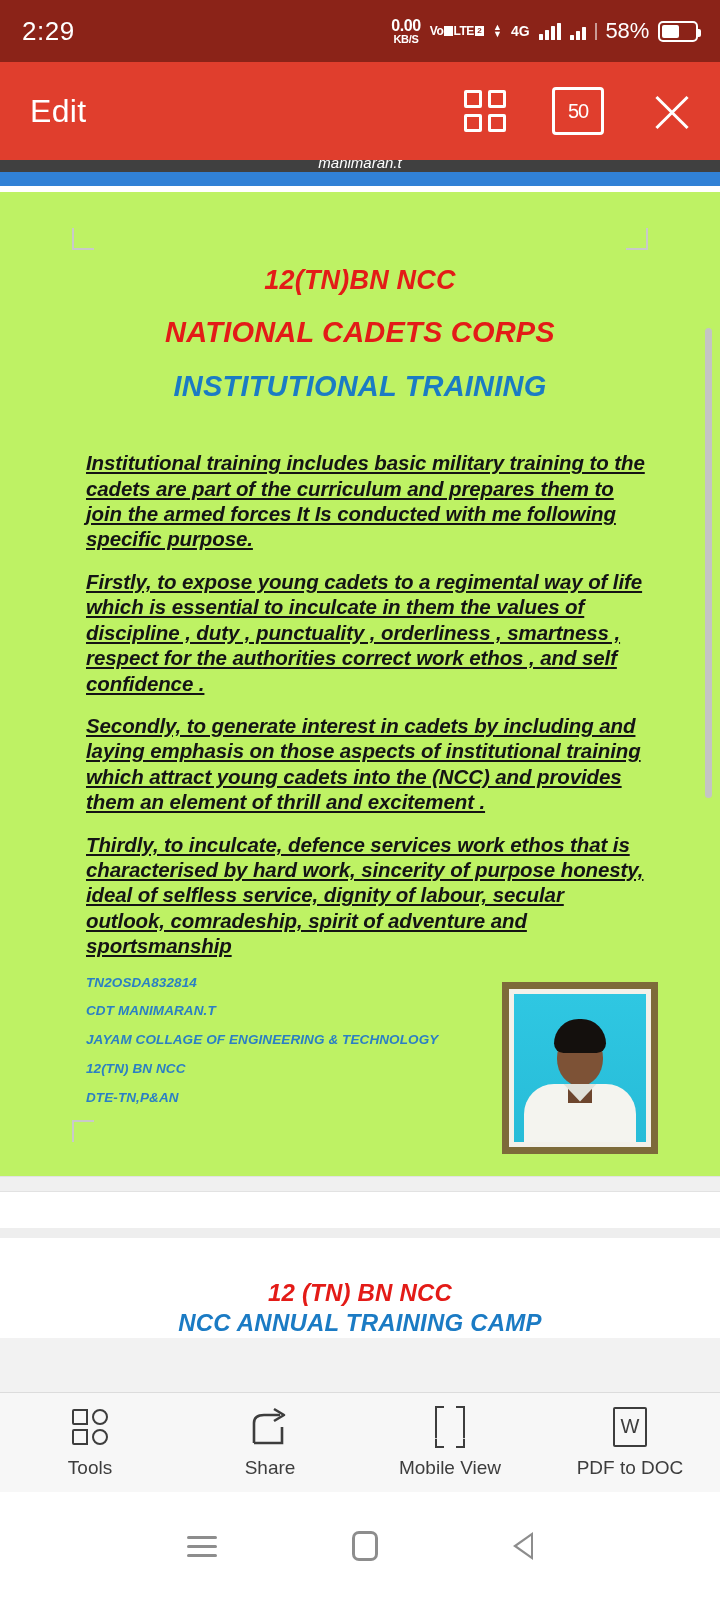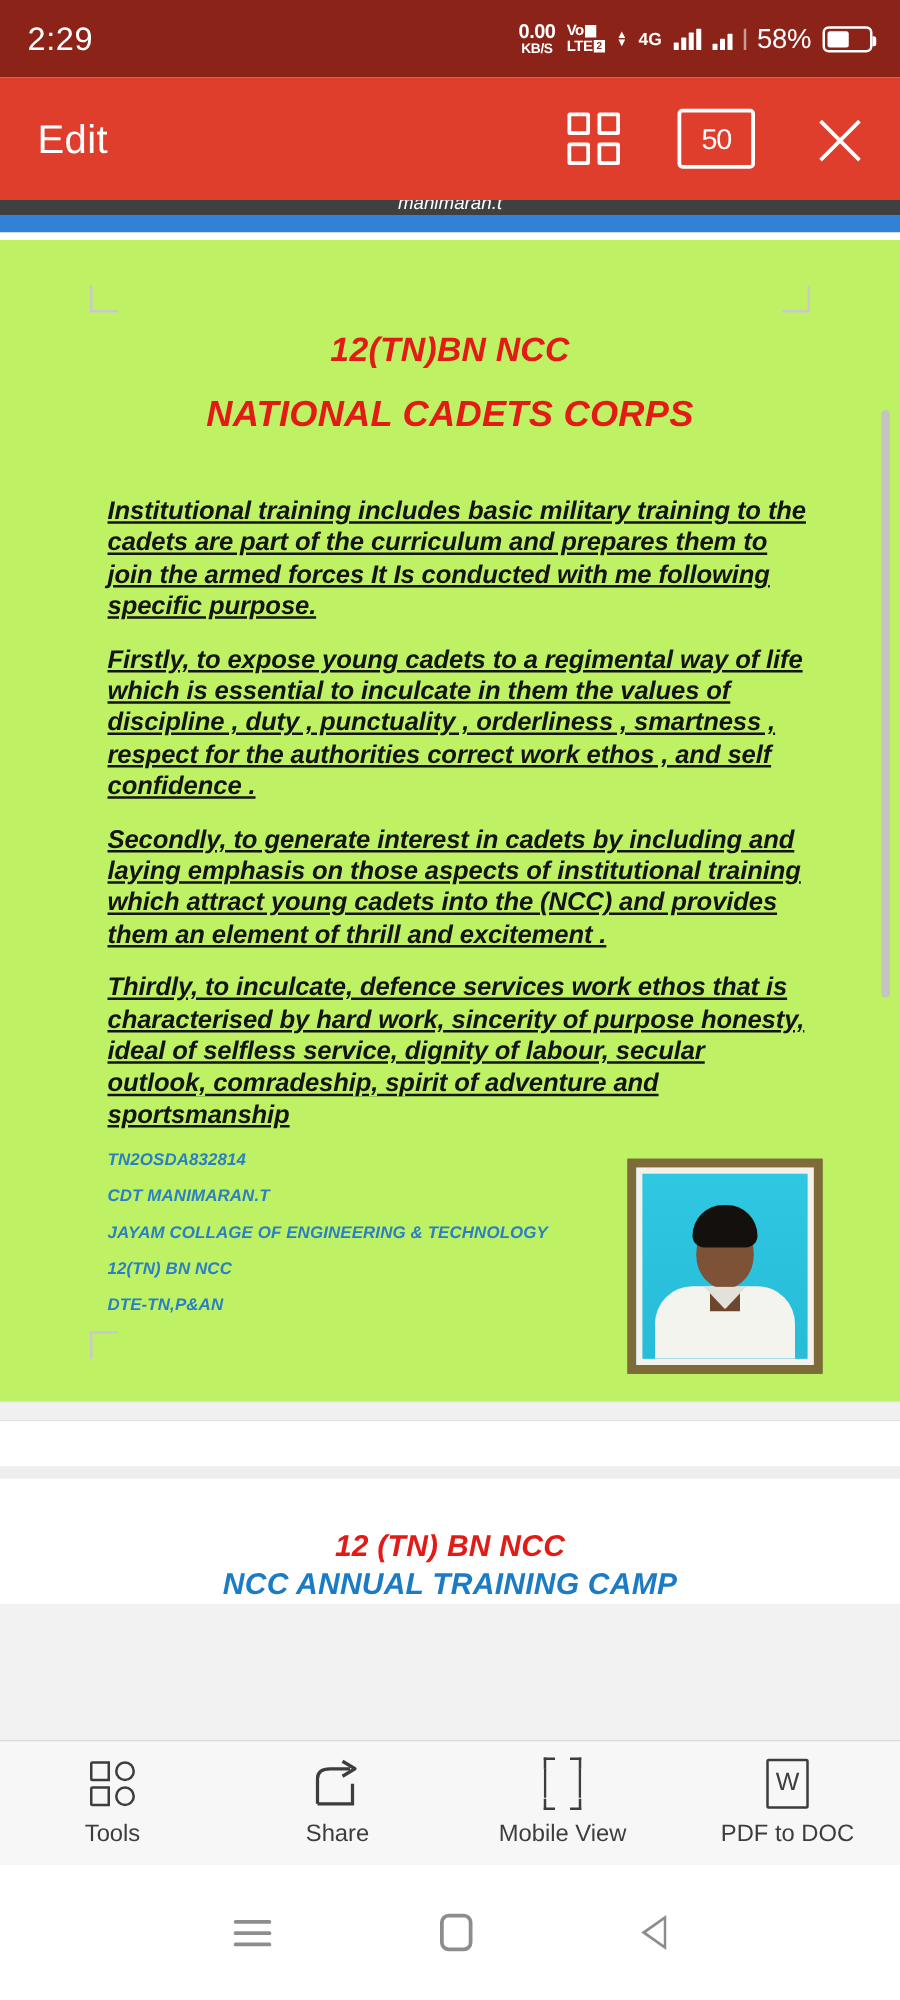--- a/index.html
+++ b/index.html
@@ -16,21 +16,21 @@
     position:absolute; top:0; left:0; width:720px; height:62px;
     background:#8b2318; color:#fff;
     display:flex; align-items:center; justify-content:space-between;
     padding:0 22px;
   }
   .clock{ font-size:26px; letter-spacing:.5px; font-weight:400; }
   .sb-right{ display:flex; align-items:center; gap:9px; }
   .netspeed{ display:flex; flex-direction:column; align-items:center; line-height:1; }
   .netspeed .v{ font-size:16px; font-weight:700; letter-spacing:-.4px; }
   .netspeed .u{ font-size:11px; font-weight:700; letter-spacing:-.3px; }
-  .volte{ display:flex; flex-direction:column; align-items:flex-start; line-height:1.05; }
+  .volte{ display:flex; flex-direction:row; align-items:flex-start; line-height:1.05; }
   .volte .r{ display:flex; align-items:center; gap:1px; }
   .volte .t{ font-size:12px; font-weight:800; letter-spacing:-.4px; }
   .volte .sq{
     display:inline-block; width:9px; height:10px; background:#fff; color:#8b2318;
     font-size:8px; font-weight:800; text-align:center; line-height:10px;
   }
   .arrows{ font-size:9px; line-height:7px; display:flex; flex-direction:column; }
   .netgen{ font-size:14px; font-weight:700; }
   .bars{ display:flex; align-items:flex-end; gap:2px; height:17px; }
   .bars i{ display:block; width:4px; background:#fff; border-radius:.5px; }
@@ -52,23 +52,23 @@
     background:#e03e2d; color:#ffffff;
     display:flex; align-items:center; justify-content:space-between;
     padding:0 26px 0 30px;
   }
   .appbar .title{ font-size:32px; font-weight:400; letter-spacing:.3px; }
   .appbar .actions{ display:flex; align-items:center; gap:46px; }
   .ic{ cursor:pointer; }
   .grid-ic{ display:grid; grid-template-columns:18px 18px; grid-template-rows:18px 18px; gap:6px; }
   .grid-ic span{ display:block; border:3px solid #fff; border-radius:2px; }
   .pages-ic{
-    width:62px; height:48px; border:3px solid #fff; border-radius:4px;
+    width:52px; height:48px; border:3px solid #fff; border-radius:4px;
     display:flex; align-items:center; justify-content:center;
-    font-size:23px; font-weight:400; letter-spacing:-1px;
+    font-size:20px; font-weight:400; letter-spacing:-1px;
   }
   .close-ic{ position:relative; width:44px; height:44px; }
   .close-ic::before,.close-ic::after{
     content:""; position:absolute; top:50%; left:0; width:100%; height:3px; background:#fff;
   }
   .close-ic::before{ transform:rotate(45deg); }
   .close-ic::after{ transform:rotate(-45deg); }
 
   
   .viewer{
@@ -282,20 +282,21 @@
     <div class="afterblue"></div>
 
     <div class="page">
       <div class="crop tl"></div>
       <div class="crop tr"></div>
       <div class="crop bl"></div>
       <div class="crop br"></div>
 
       <div class="h-red t1">12(TN)BN NCC</div>
       <div class="h-red t2">NATIONAL CADETS CORPS</div>
+      <div class="h-blue t3">INSTITUTIONAL TRAINING</div>
 
       <div class="body-wrap">
         <p class="para">Institutional training  includes basic military training to the cadets are part of the curriculum and prepares them to join the armed forces It Is conducted with me following specific purpose.</p>
         <p class="para">Firstly, to  expose young cadets to a regimental way of life which is essential to inculcate in them the values of discipline , duty , punctuality , orderliness , smartness , respect for the authorities correct work ethos , and self confidence .</p>
         <p class="para">Secondly, to generate interest in cadets by including and laying emphasis on those aspects of institutional training which attract young cadets into the (NCC) and provides them an element of thrill and excitement .</p>
         <p class="para">Thirdly, to inculcate, defence services work ethos that is characterised by hard work, sincerity of purpose honesty, ideal of selfless service, dignity of labour, secular outlook, comradeship, spirit of adventure and sportsmanship</p>
 
         <div class="sigblock">
           <div class="sig">TN2OSDA832814</div>
           <div class="sig">CDT   MANIMARAN.T</div>

